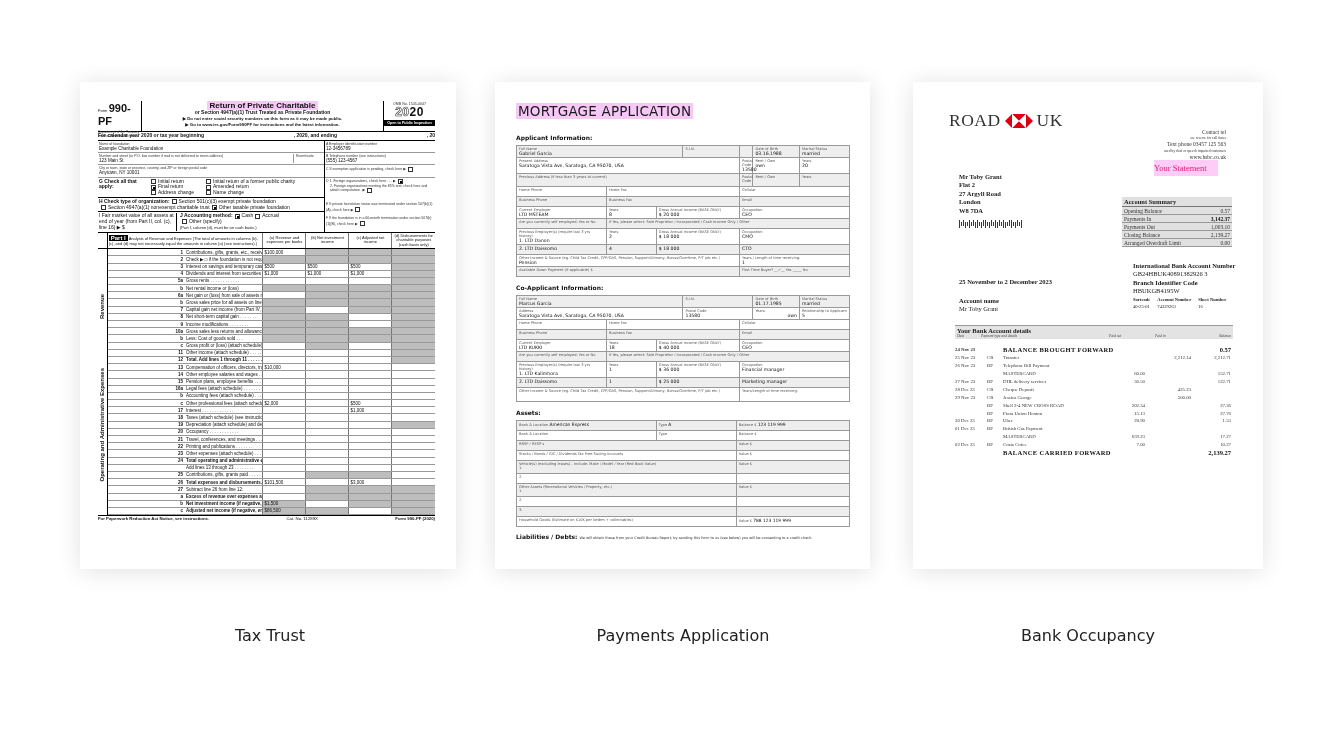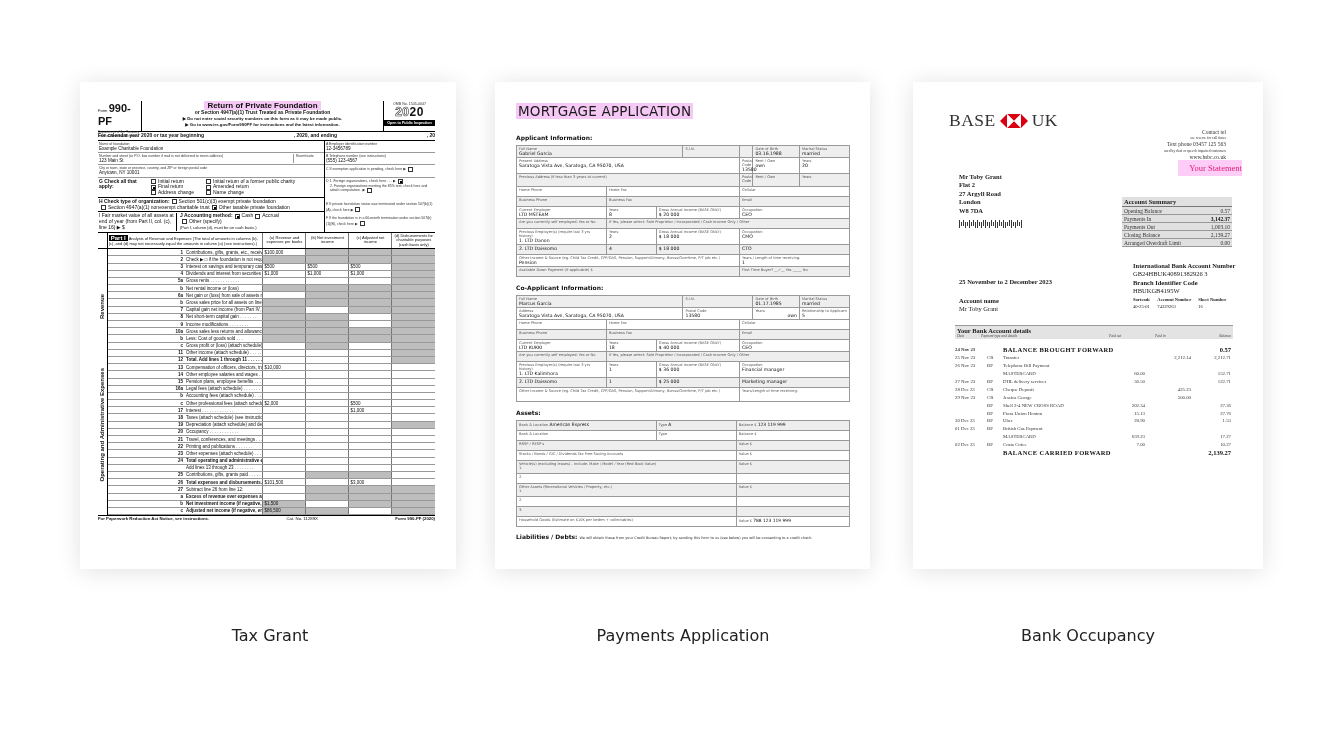--- a/index.html
+++ b/index.html
@@ -63,21 +63,21 @@
   .mort tr.g td { background: #eeeeee; }
   .mort .liab { font-size: 6px; font-weight: bold; margin-top: 6px; }
   .mort .liab span { font-weight: normal; font-size: 3.5px; color: #333; }
 
   
   .bank { position: absolute; left: 0; top: 0; width: 350px; height: 487px; font-family: "Liberation Serif", serif; color: #222; }
   .bank .logo { position: absolute; left: 36px; top: 28px; font-size: 17.5px; letter-spacing: 0.5px; color: #333; display: flex; align-items: center; }
   .bank .logo svg { margin: 0 4px; }
   .bank .contact { position: absolute; right: 37px; top: 47px; text-align: right; font-size: 5.5px; line-height: 1.35; color: #333; }
   .bank .contact .tiny { font-size: 3.6px; }
-  .bank .yst { position: absolute; left: 265px; top: 78px; width: 64px; height: 16px; background: #fdccf7; color: #e0207a; font-size: 8.5px; text-align: right; line-height: 16px; }
+  .bank .yst { position: absolute; left: 241px; top: 78px; width: 64px; height: 16px; background: #fdccf7; color: #e0207a; font-size: 8.5px; text-align: left; line-height: 16px; }
   .bank .addr { position: absolute; left: 46px; top: 91px; font-size: 6.5px; font-weight: bold; line-height: 1.3; color: #222; }
   .bank .barcode { position: absolute; left: 46px; top: 138px; }
   .bank .summary { position: absolute; left: 209px; top: 115px; width: 110px; background: #e0e0e0; font-size: 5.5px; }
   .bank .summary .st { font-weight: bold; font-size: 6.5px; padding: 1px 2px; border-bottom: 0.6px solid #777; }
   .bank .summary .sr { display: flex; justify-content: space-between; padding: 0.5px 2px; border-bottom: 0.6px solid #999; color: #333; }
   .bank .summary .sr.b .sv { font-weight: bold; color: #111; }
   .bank .iban { position: absolute; left: 220px; top: 180px; font-size: 6.5px; line-height: 1.3; color: #222; }
   .bank .iban .k { font-weight: bold; }
   .bank .period { position: absolute; left: 46px; top: 196px; font-size: 6.5px; font-weight: bold; }
   .bank .accname { position: absolute; left: 46px; top: 215px; font-size: 6.5px; line-height: 1.3; }
@@ -104,21 +104,21 @@
 <body>
 
 <div class="card" id="card-tax">
   <div class="tax">
     <div class="hdr">
       <div class="l">
         <div><span class="form">Form</span> <span class="num">990-PF</span></div>
         <div class="dept">Department of the Treasury Internal Revenue Service</div>
       </div>
       <div class="m">
-        <div class="title">Return of Private Foundation</div>
+        <div class="title">Return of Private Charitable</div>
         <div class="sub">or Section 4947(a)(1) Trust Treated as Private Foundation</div>
         <div class="note">▶ Do not enter social security numbers on this form as it may be made public.</div>
         <div class="note">▶ Go to www.irs.gov/Form990PF for instructions and the latest information.</div>
       </div>
       <div class="r">
         <div class="omb">OMB No. 1545-0047</div>
         <div class="yr"><span class="lt">20</span><span>20</span></div>
         <div class="open">Open to Public Inspection</div>
       </div>
     </div>
@@ -503,21 +503,21 @@
           </tr>
         </tbody>
     </table>
     <div class="foot">
       <span>For Paperwork Reduction Act Notice, see instructions.</span>
       <span class="mid">Cat. No. 11289X</span>
       <span>Form 990-PF (2020)</span>
     </div>
   </div>
 </div>
-<div class="caption" style="left:190px;width:160px">Tax Grant</div>
+<div class="caption" style="left:190px;width:160px">Tax Trust</div>
 
 <div class="card" id="card-mort">
   <div class="mort">
     <div class="mtitle">MORTGAGE APPLICATION</div>
     <div class="sec first">Applicant Information:</div>
     <table>
       <colgroup>
           <col style="width:27%">
           <col style="width:15%">
           <col style="width:8%">
@@ -721,21 +721,21 @@
     </tbody>
       </table>
     <div class="liab"><span style="font-weight:bold;font-size:6px;color:#111">Liabilities / Debts:</span> <span>We will obtain these from your Credit Bureau Report, by sending this form to us (see below) you will be consenting to a credit check.</span></div>
   </div>
 </div>
 <div class="caption" style="left:583px;width:200px">Payments Application</div>
 
 <div class="card" id="card-bank">
   <div class="bank">
     <div class="logo">
-      <span>BASE</span>
+      <span>ROAD</span>
       <svg width="28" height="14" viewBox="0 0 28 14">
         <polygon points="0,7 7,0 7,14" fill="#db0011"></polygon>
         <polygon points="28,7 21,0 21,14" fill="#db0011"></polygon>
         <polygon points="7,0 21,0 14,7" fill="#db0011"></polygon>
         <polygon points="7,14 21,14 14,7" fill="#db0011"></polygon>
         <polygon points="7,0 14,7 7,14" fill="#fff"></polygon>
         <polygon points="21,0 14,7 21,14" fill="#fff"></polygon>
       </svg>
       <span>UK</span>
     </div>

